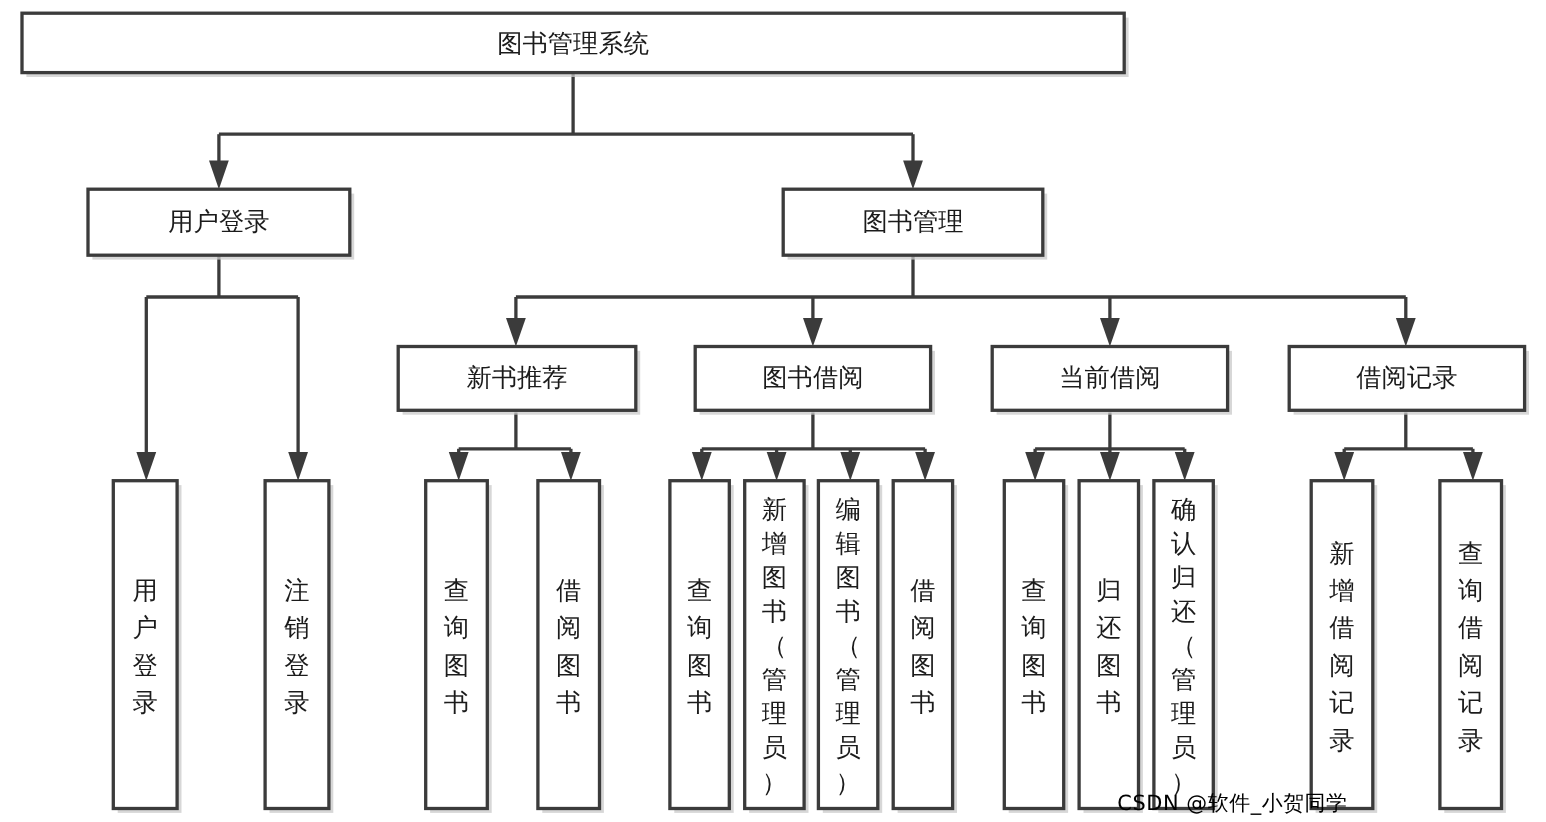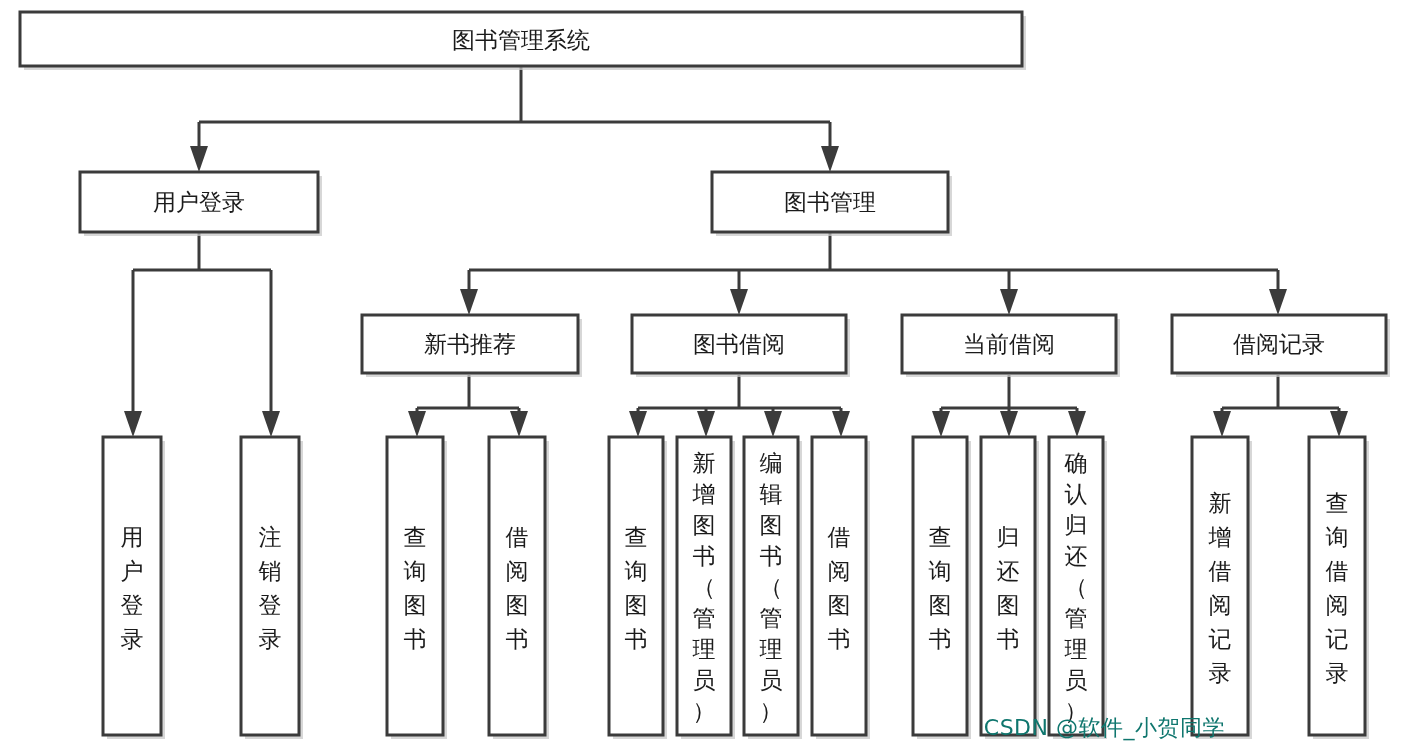--- a/index.html
+++ b/index.html
@@ -56,22 +56,22 @@
     fill: #1b1b1b;
     font-family: "DejaVu Sans", "Liberation Sans", sans-serif;
     font-size: 23px;
     text-anchor: middle;
   }
   .watermark-text {
     position: absolute;
     right: 14px;
     bottom: 4px;
     font-family: "DejaVu Sans", "Liberation Sans", sans-serif;
-    font-size: 22px;
-    color: #0f766e;
+    font-size: 19px;
+    color: #000000;
     white-space: nowrap;
     letter-spacing: 0.5px;
     user-select: none;
   }
 </style>
 </head>
 <body>
 
 <div id="diagram-root">
 

